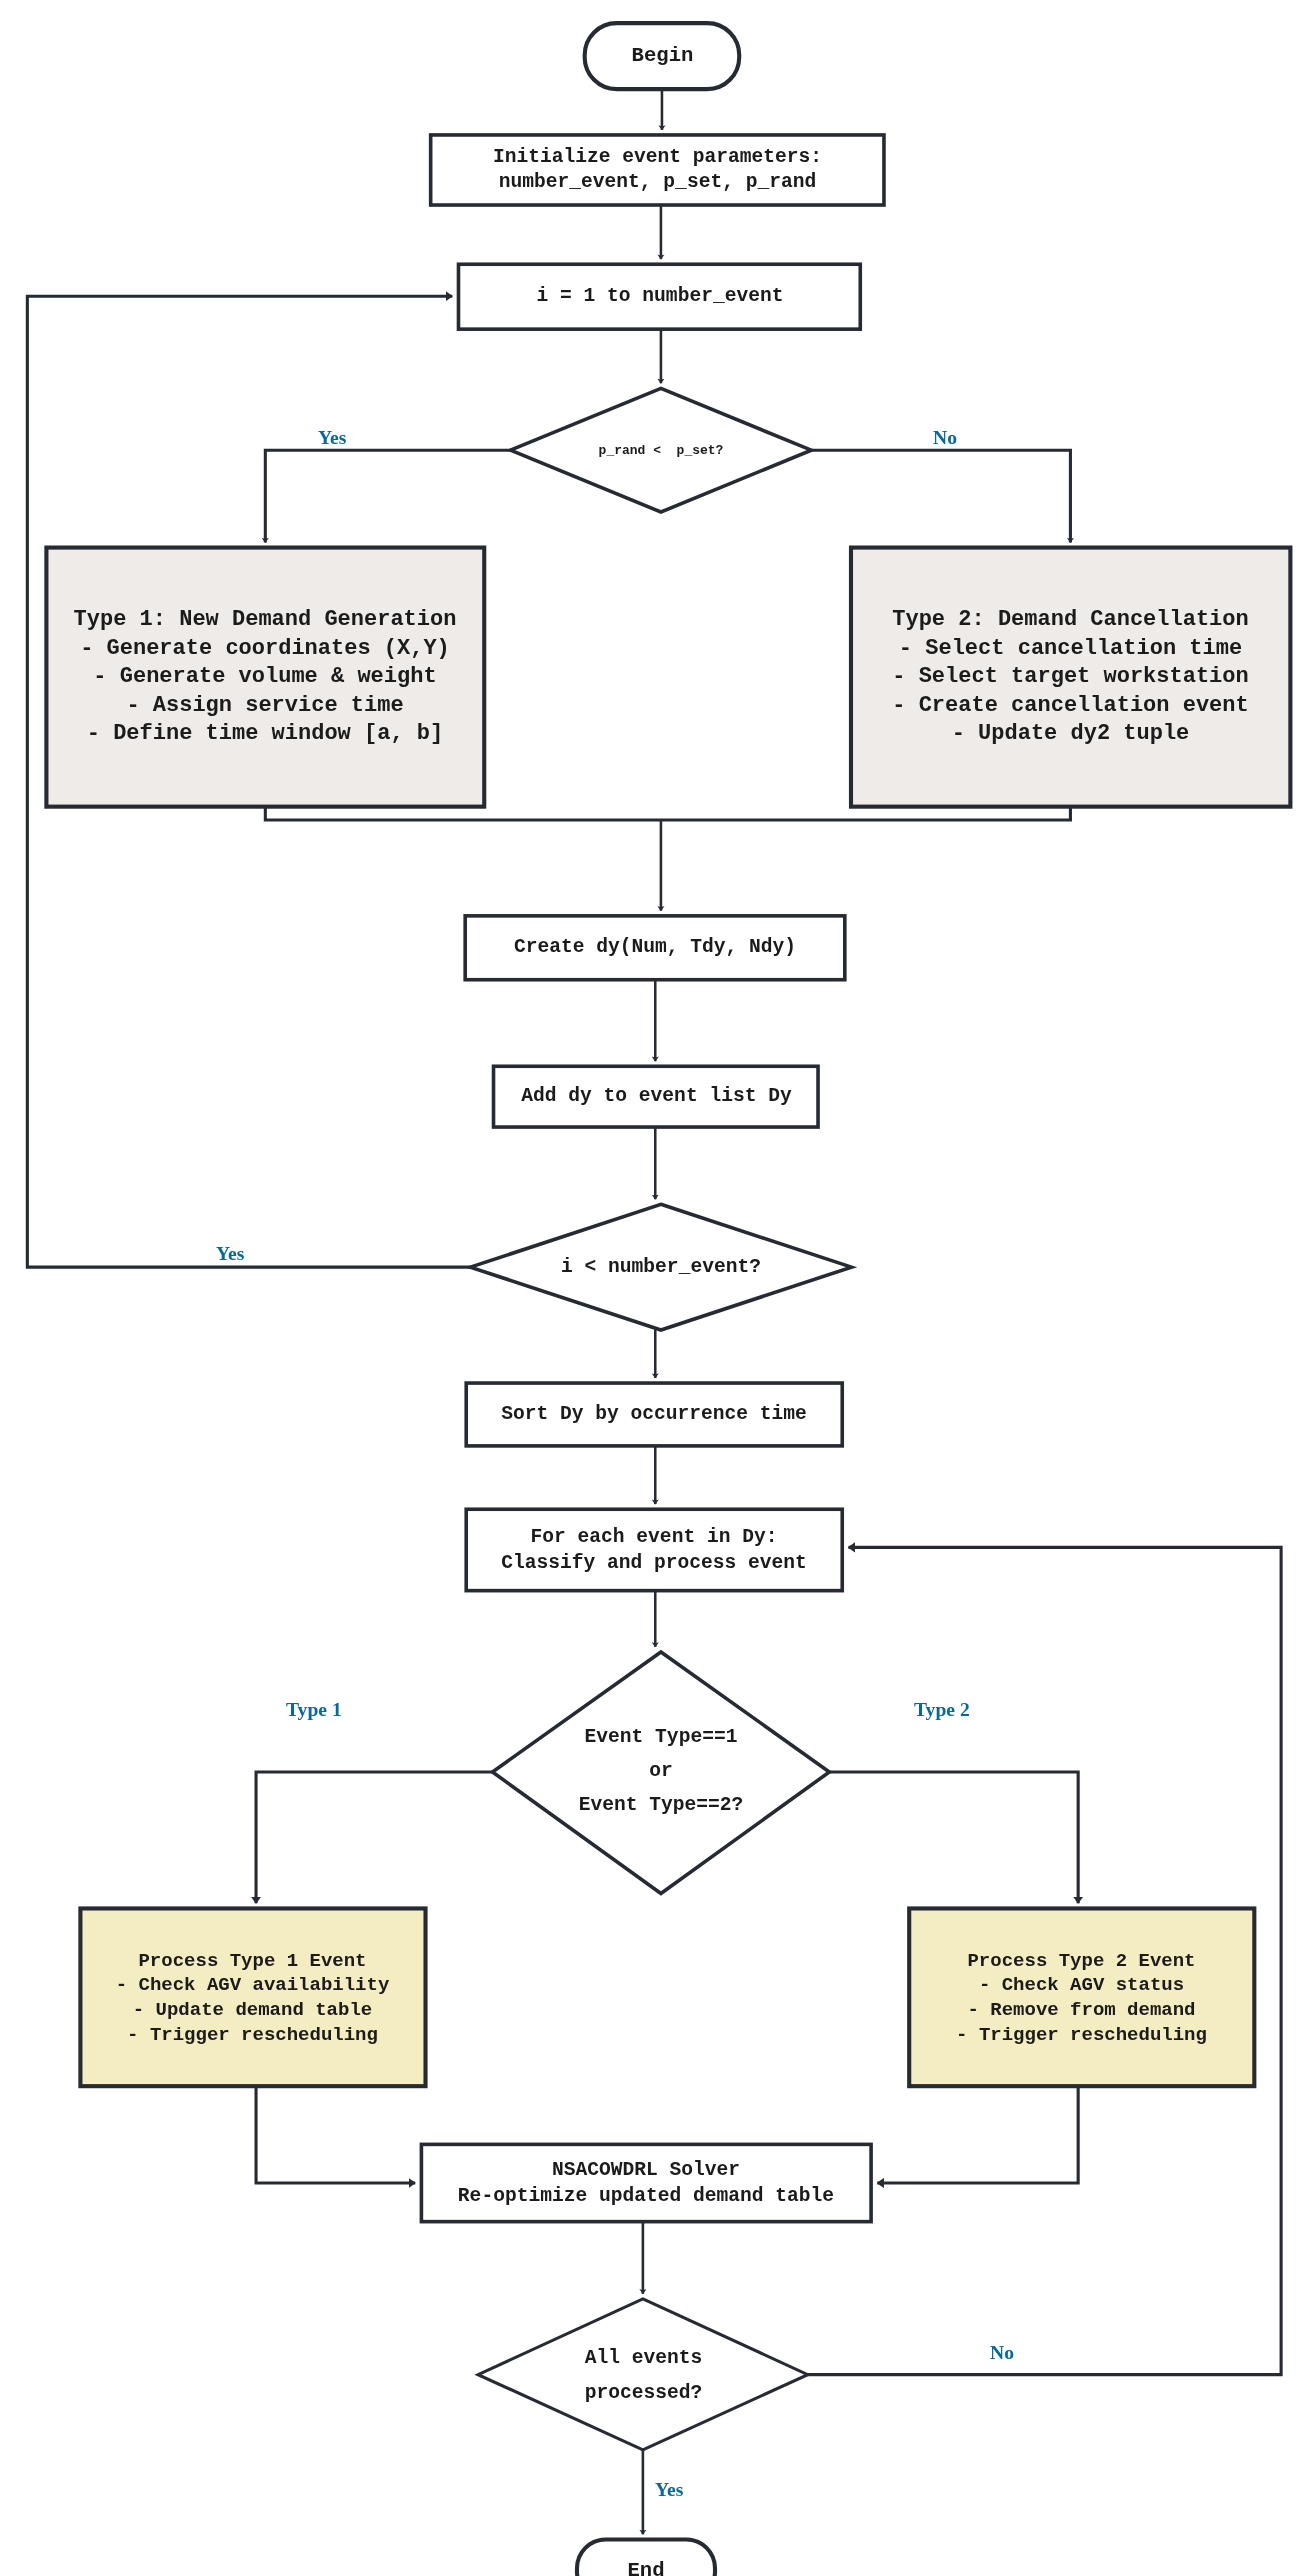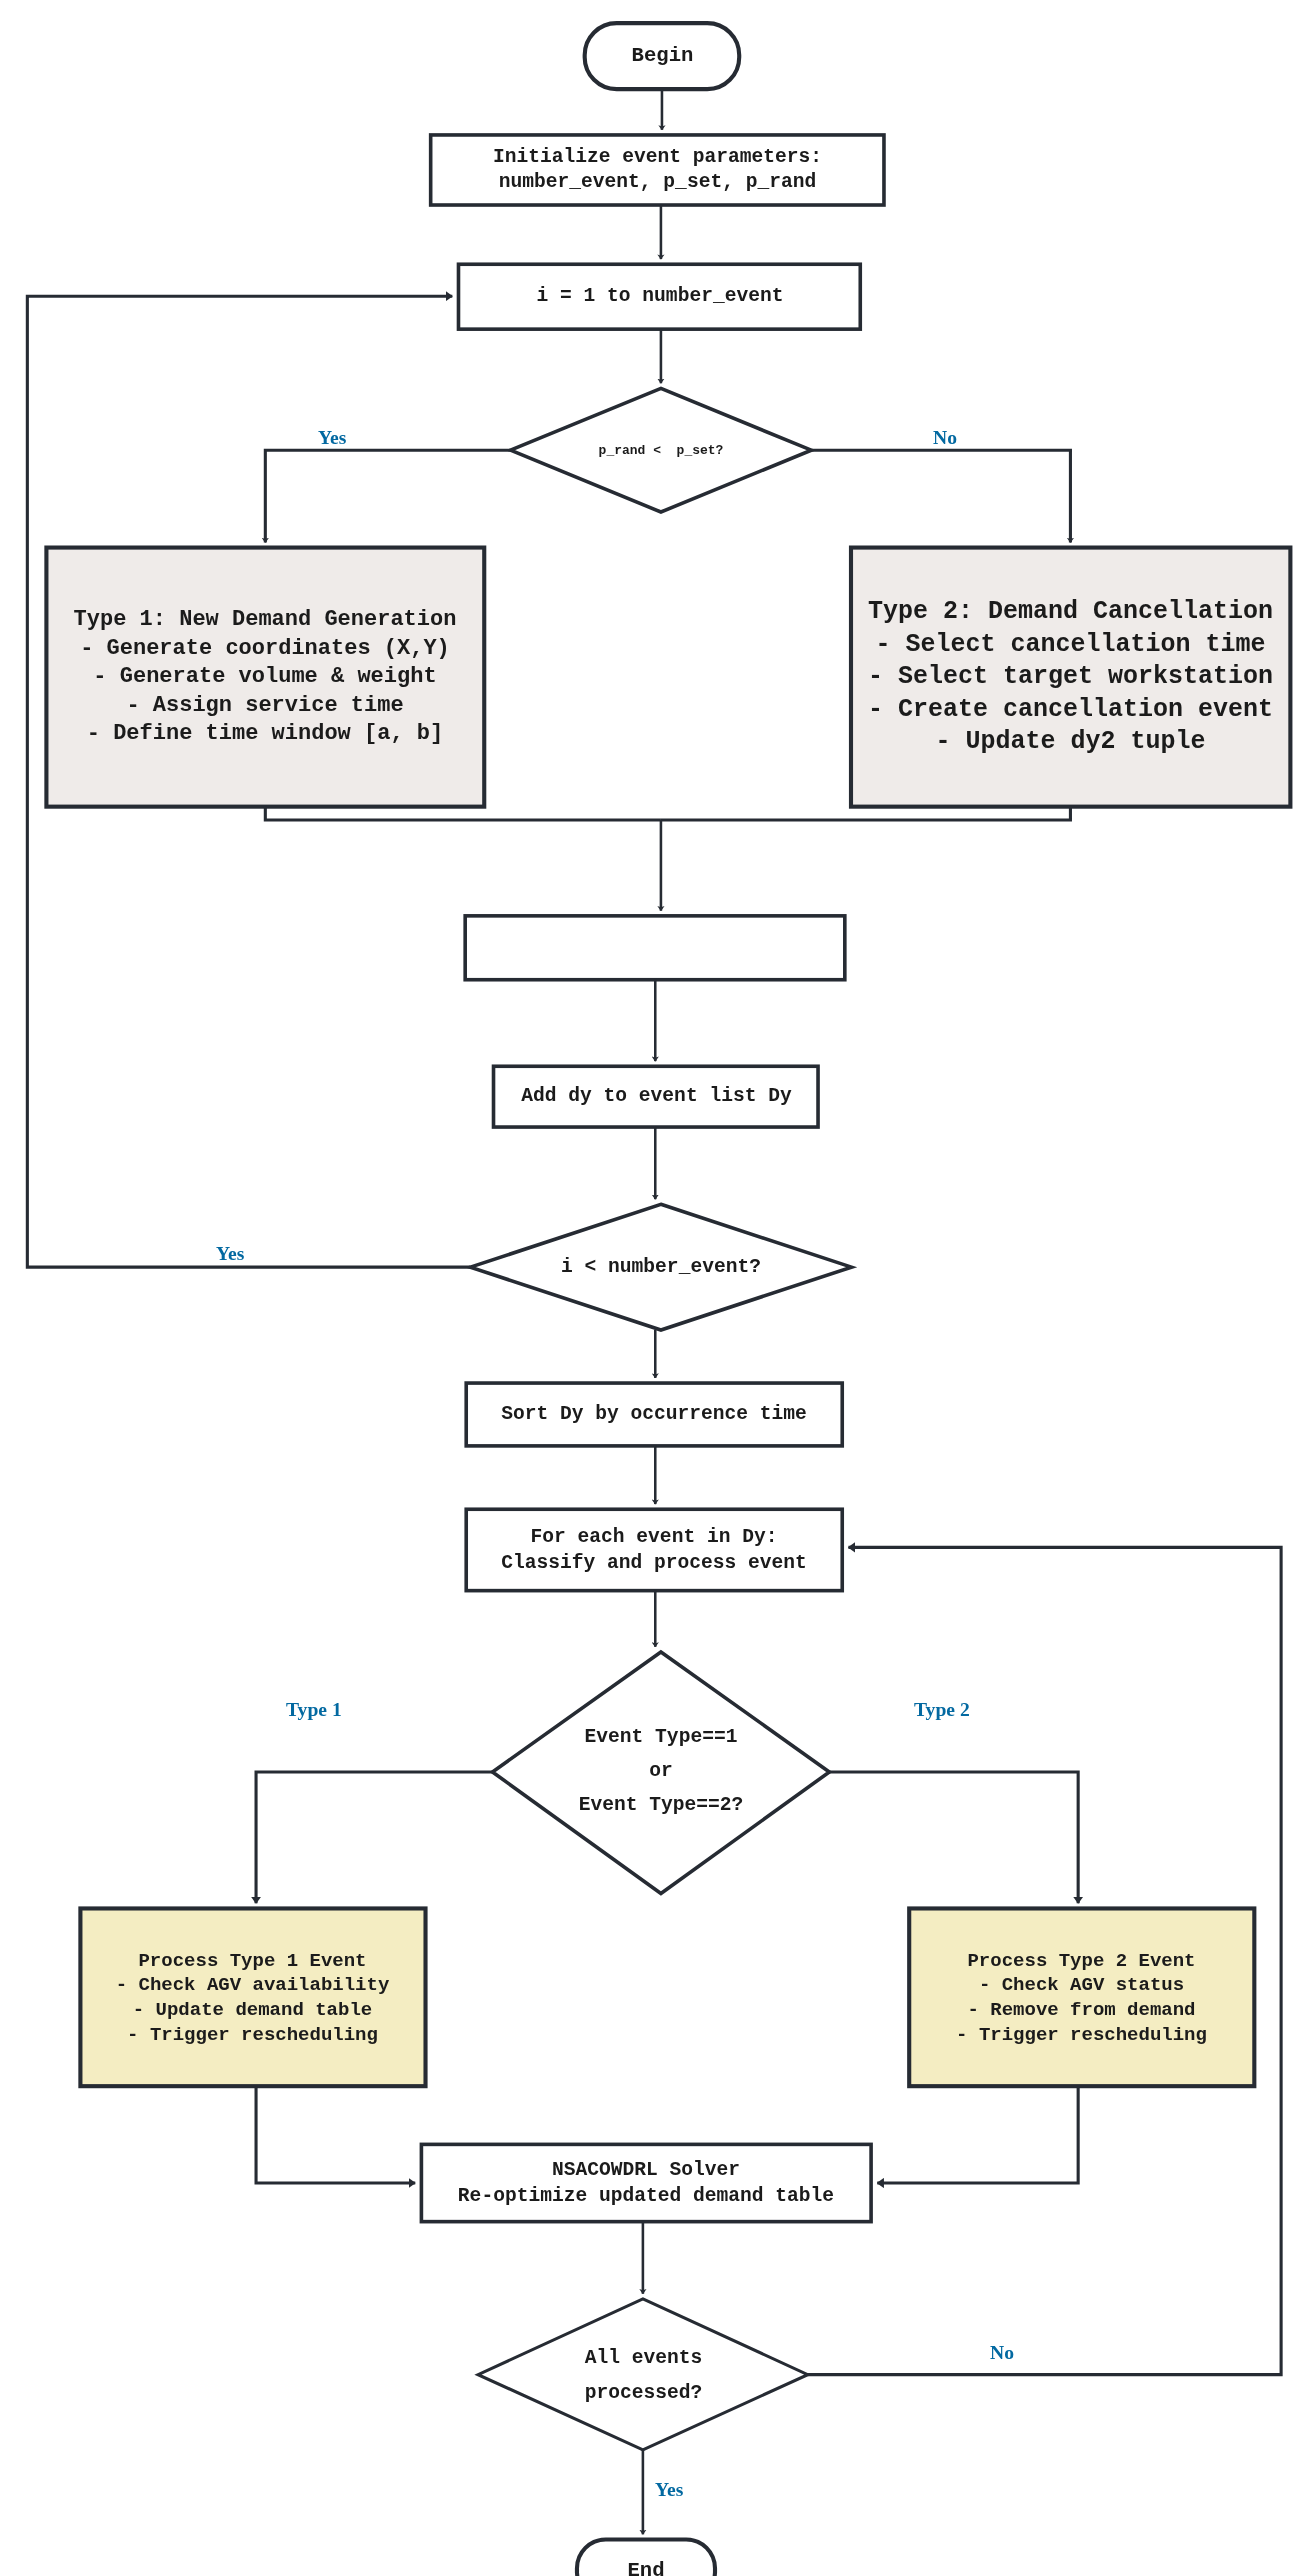--- a/index.html
+++ b/index.html
@@ -141,28 +141,31 @@
   </div>
 
   <div class="node-text lines" style="left:46px;top:548px;width:438px;height:259px;font-size:22px;">
     <span class="ln">Type 1: New Demand Generation</span>
     <span class="ln">- Generate coordinates (X,Y)</span>
     <span class="ln">- Generate volume &amp; weight</span>
     <span class="ln">- Assign service time</span>
     <span class="ln">- Define time window [a, b]</span>
   </div>
 
-  <div class="node-text lines" style="left:851px;top:548px;width:439px;height:259px;font-size:25px;">
+  <div class="node-text lines" style="left:851px;top:548px;width:439px;height:259px;font-size:22px;">
     <span class="ln">Type 2: Demand Cancellation</span>
     <span class="ln">- Select cancellation time</span>
     <span class="ln">- Select target workstation</span>
     <span class="ln">- Create cancellation event</span>
     <span class="ln">- Update dy2 tuple</span>
   </div>
 
+  <div class="node-text" style="left:465px;top:916px;width:380px;height:64px;font-size:19.6px;">
+    <span class="ln">Create dy(Num, Tdy, Ndy)</span>
+  </div>
 
   <div class="node-text" style="left:494px;top:1066px;width:325px;height:61px;font-size:19.6px;">
     <span class="ln">Add dy to event list Dy</span>
   </div>
 
   <div class="node-text" style="left:522px;top:1247px;width:278px;height:41px;font-size:19.6px;">
     <span class="ln">i &lt; number_event?</span>
   </div>
 
   <div class="node-text lines" style="left:466px;top:1510px;width:376px;height:81px;font-size:19.6px;">

